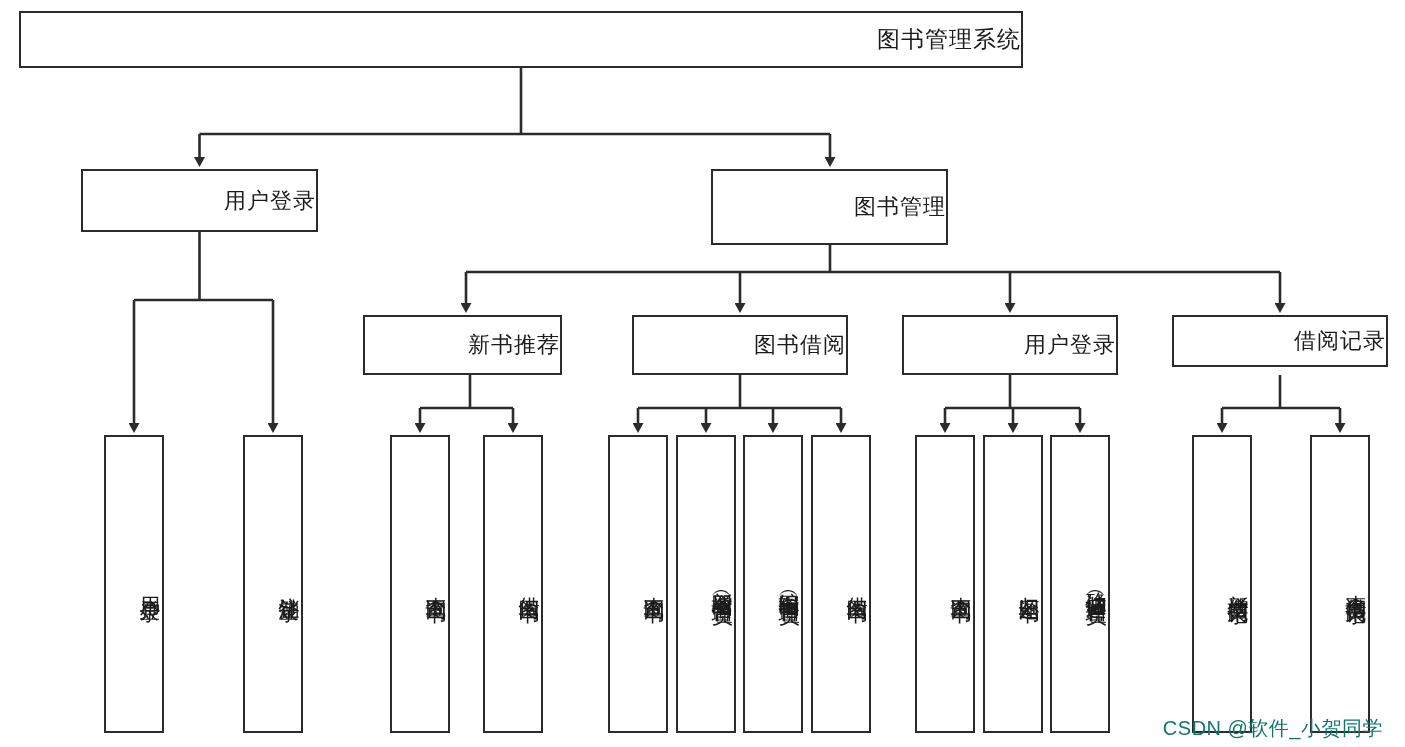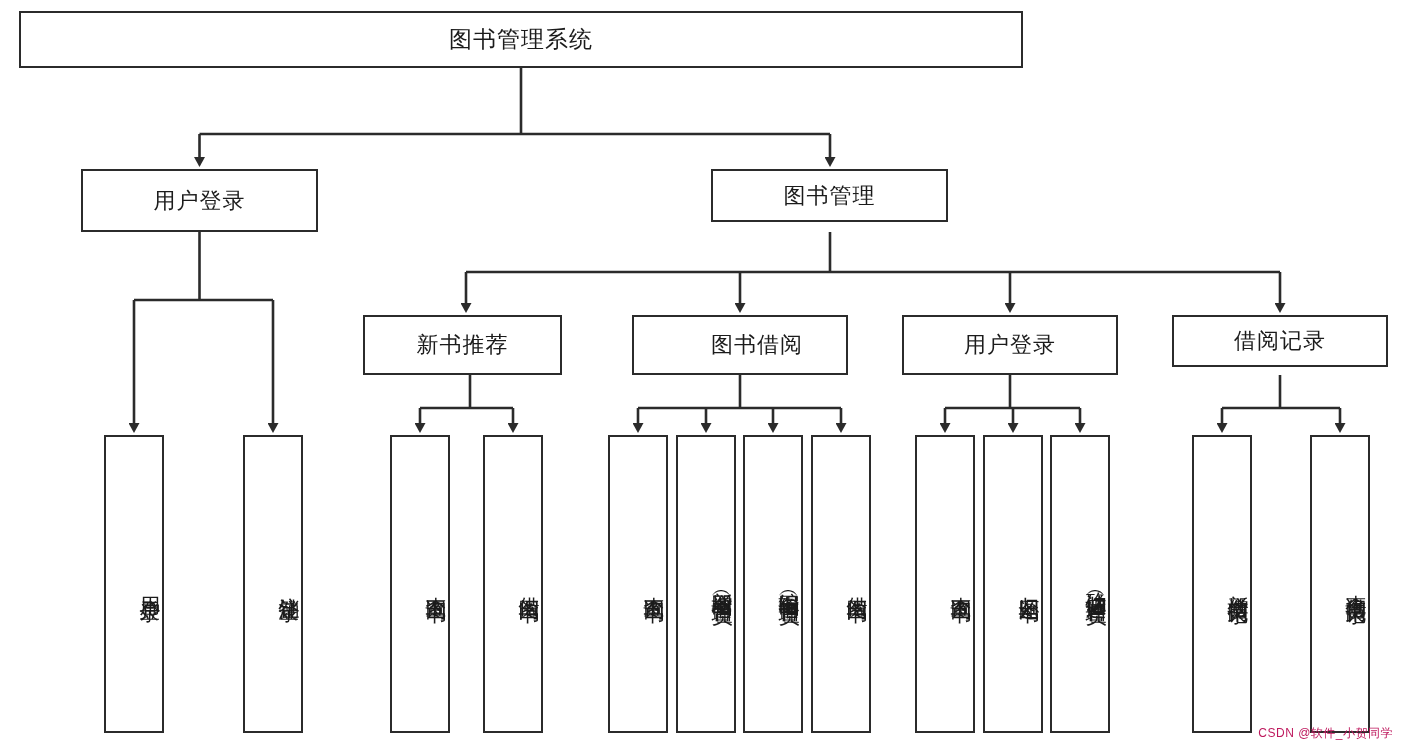--- a/index.html
+++ b/index.html
@@ -3,29 +3,29 @@
 <meta charset="utf-8">
 <style>
   html,body{margin:0;padding:0;background:#ffffff;}
   body{width:1405px;height:747px;overflow:hidden;
        font-family:"Liberation Sans","DejaVu Sans",sans-serif;}
   #stage{position:relative;width:1405px;height:747px;background:#fff;}
   svg#wires{position:absolute;left:0;top:0;width:1405px;height:747px;}
 
   .node{position:absolute;box-sizing:border-box;background:#ffffff;
         border:2.5px solid #2b2b2b;display:flex;align-items:center;
-        justify-content:center;color:#1b1b1b;}
+        justify-content:flex-end;color:#1b1b1b;}
   .node.h{font-size:22px;letter-spacing:1px;}
   .node.root{font-size:23px;}
   .node.v{writing-mode:vertical-rl;text-orientation:upright;
           font-size:21px;line-height:1.18;letter-spacing:2px;
           padding:10px 0;align-items:flex-start;justify-content:center;}
   .node.v span{display:block;white-space:nowrap;}
-  .watermark{position:absolute;right:12px;bottom:5px;font-size:12px;
-             color:#be185d;letter-spacing:0.5px;white-space:nowrap;}
+  .watermark{position:absolute;right:22px;bottom:5px;font-size:20px;
+             color:#0f766e;letter-spacing:0.5px;white-space:nowrap;}
 </style>
 </head>
 <body>
 
 <div id="stage">
   <svg id="wires" viewBox="0 0 1405 747" preserveAspectRatio="none" aria-hidden="true">
     <defs>
       <marker id="arw" markerWidth="10" markerHeight="11" refX="1" refY="5.5" orient="auto" markerUnits="userSpaceOnUse">
         <path d="M0,0 L10,5.5 L0,11 z" fill="#2b2b2b"></path>
       </marker>
@@ -74,21 +74,21 @@
     </g>
   </svg>
 
   <div id="nodes">
       <div class="node h root" style="left: 19px; top: 11px; width: 1004px; height: 57px;">
         <span>图书管理系统</span>
       </div>
       <div class="node h" style="left: 81px; top: 169px; width: 237px; height: 63px;">
         <span>用户登录</span>
       </div>
-      <div class="node h" style="left: 711px; top: 169px; width: 237px; height: 53px;">
+      <div class="node h" style="left: 711px; top: 169px; width: 237px; height: 76px;">
         <span>图书管理</span>
       </div>
       <div class="node h" style="left: 363px; top: 315px; width: 199px; height: 60px;">
         <span>新书推荐</span>
       </div>
       <div class="node h" style="left: 632px; top: 315px; width: 216px; height: 60px; padding-left: 34px;">
         <span>图书借阅</span>
       </div>
       <div class="node h" style="left: 902px; top: 315px; width: 216px; height: 60px;">
         <span>用户登录</span>

